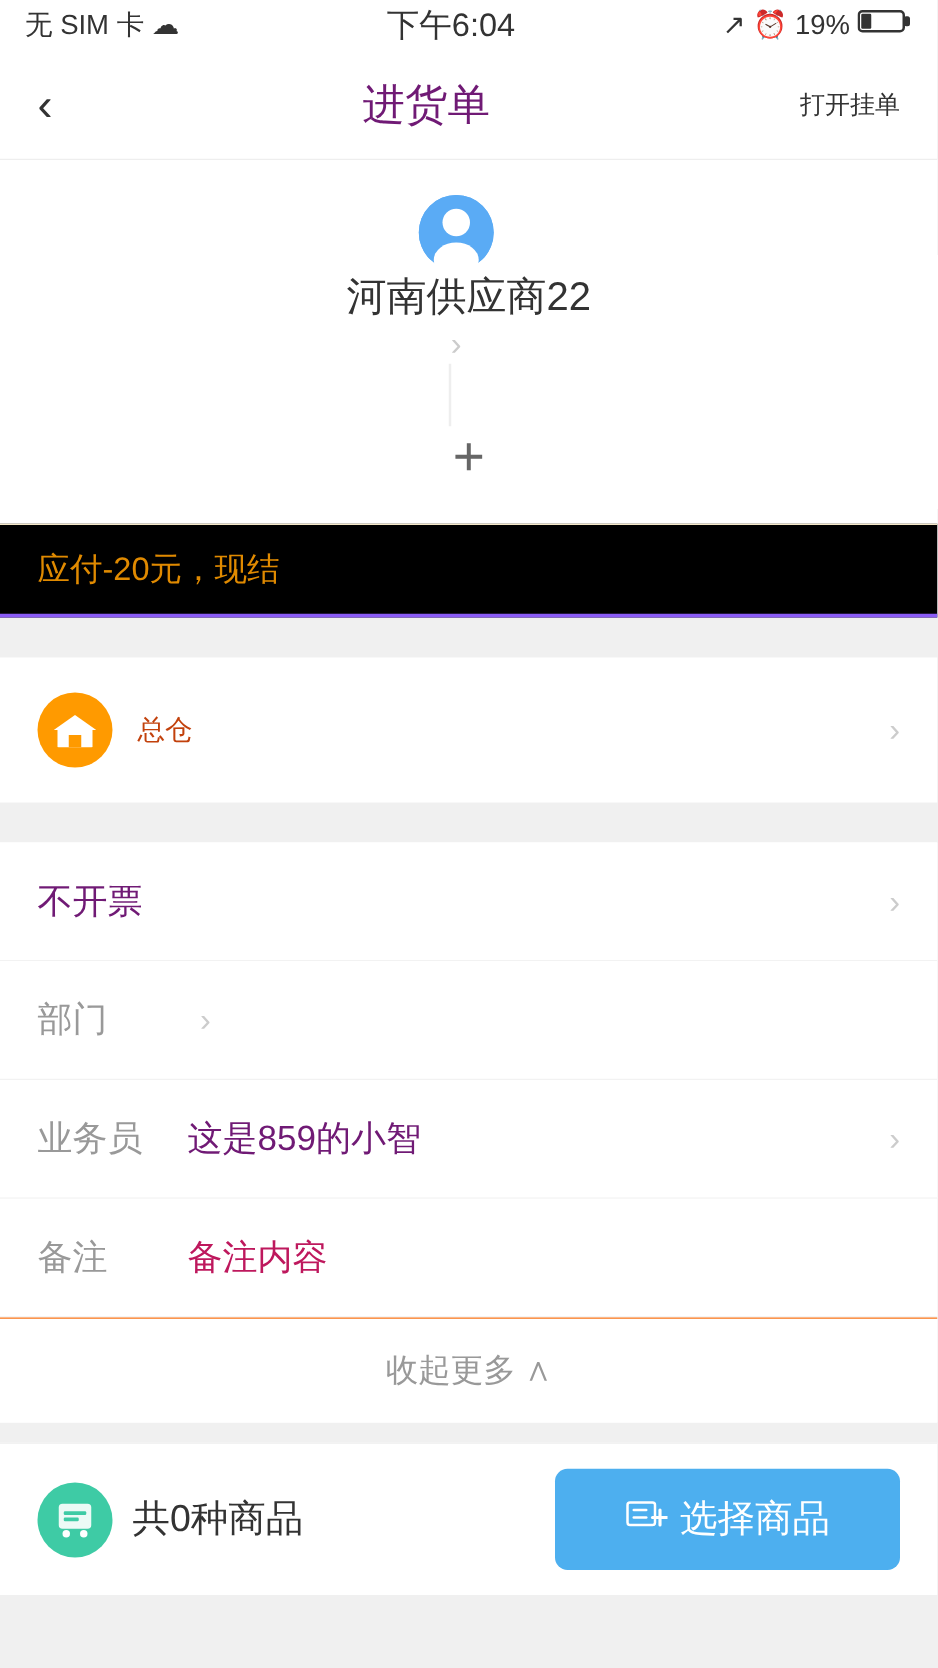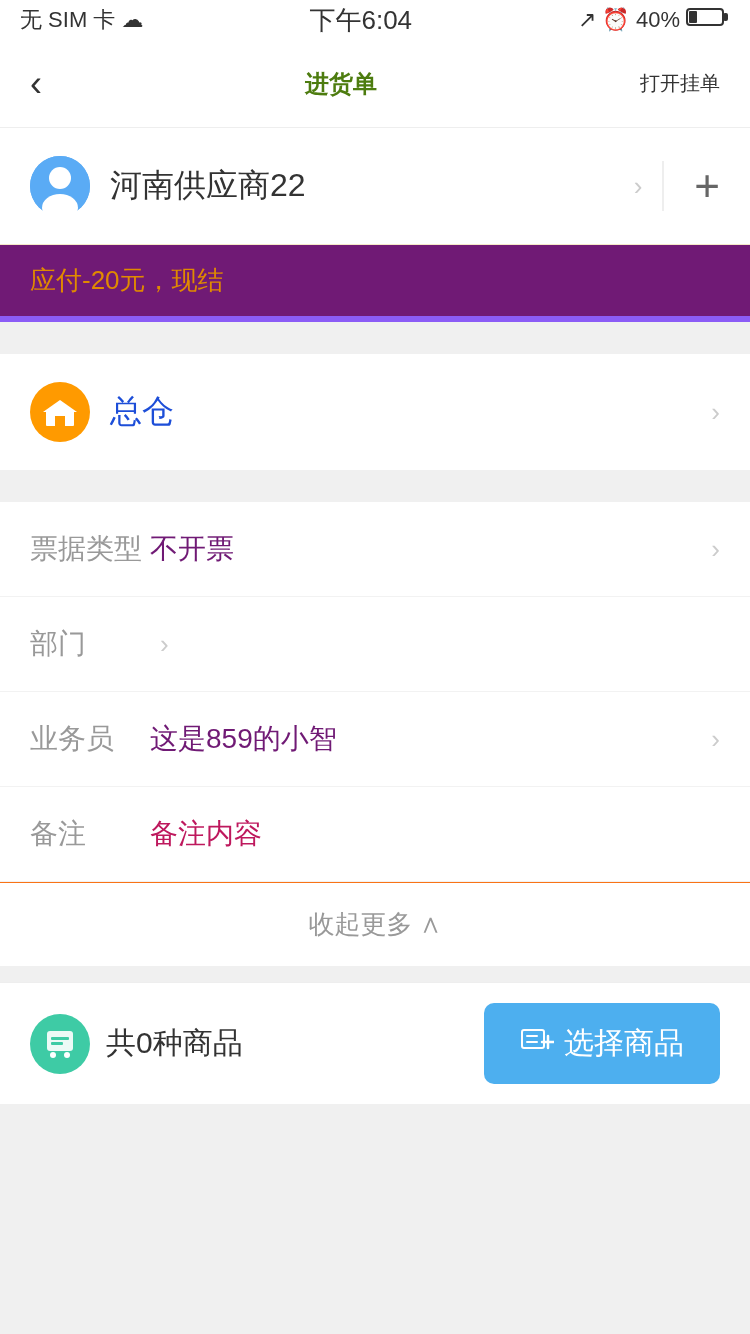--- a/index.html
+++ b/index.html
@@ -40,23 +40,23 @@
       justify-content: space-between;
       padding: 0 30px;
       border-bottom: 1px solid #eee;
     }
     .nav-back {
       font-size: 36px;
       color: #333;
       cursor: pointer;
     }
     .nav-title {
-      font-size: 24px;
-      font-weight: 700;
-      color: #4d7c0f;
+      font-size: 34px;
+      font-weight: 400;
+      color: #701a75;
     }
     .nav-action {
       font-size: 20px;
       color: #333;
       cursor: pointer;
     }
 
     
     .content {
       background: #f0f0f0;
@@ -67,20 +67,21 @@
       background: #fff;
       margin-bottom: 16px;
     }
 
     
     .supplier-row {
       display: flex;
       align-items: center;
       padding: 28px 30px;
       background: #fff;
+      flex-direction: column;
     }
     .supplier-avatar {
       width: 60px;
       height: 60px;
       border-radius: 50%;
       background: #5aabf5;
       display: flex;
       align-items: center;
       justify-content: center;
       margin-right: 20px;
@@ -104,26 +105,26 @@
     }
     .supplier-add {
       font-size: 44px;
       color: #666;
       cursor: pointer;
       font-weight: 300;
     }
 
     
     .notice-row {
-      background: #701a75;
+      background: #000000;
       padding: 18px 30px;
       font-size: 26px;
       color: #e08a00;
       border-top: 1px solid #f5e8c8;
-      border-bottom: 6px solid #8b5cf6;
+      border-bottom: 3px solid #8b5cf6;
     }
 
     
     .section-gap {
       height: 16px;
       background: #f0f0f0;
     }
 
     
     .list-row {
@@ -163,22 +164,22 @@
     }
     .list-value.placeholder {
       color: #be185d;
     }
     .list-arrow {
       color: #ccc;
       font-size: 26px;
       margin-left: 10px;
     }
     .row-name {
-      font-size: 32px;
-      color: #1d4ed8;
+      font-size: 22px;
+      color: #c2410c;
       flex: 1;
     }
 
     
     .collapse-row {
       background: #fff;
       display: flex;
       align-items: center;
       justify-content: center;
       padding: 24px 0;
@@ -211,21 +212,21 @@
     }
     .goods-count-text {
       font-size: 30px;
       color: #333;
     }
     .select-btn {
       background: #4dafef;
       color: #fff;
       border: none;
       border-radius: 10px;
-      padding: 20px 36px;
+      padding: 20px 56px;
       font-size: 30px;
       display: flex;
       align-items: center;
       gap: 10px;
       cursor: pointer;
     }
     .select-btn-icon {
       font-size: 28px;
     }
 
@@ -244,21 +245,21 @@
 <body>
 
 <div class="status-bar">
   <div class="status-left">
     <span>无 SIM 卡 ☁</span>
   </div>
   <div class="status-center">下午6:04</div>
   <div class="status-right">
     <span>↗</span>
     <span>⏰</span>
-    <span>40%</span>
+    <span>19%</span>
     <span>
       <svg width="44" height="22" viewBox="0 0 44 22">
         <rect x="1" y="3" width="36" height="16" rx="3" ry="3" stroke="#333" stroke-width="2" fill="none"></rect>
         <rect x="37" y="7" width="5" height="8" rx="2" fill="#333"></rect>
         <rect x="3" y="5" width="8" height="12" rx="1" fill="#333"></rect>
       </svg>
     </span>
   </div>
 </div>
 
@@ -301,21 +302,20 @@
       <div class="row-name">总仓</div>
       <div class="list-arrow">›</div>
     </div>
   </div>
 
   <div class="section-gap"></div>
 
   <div class="section">
 
     <div class="list-row">
-      <div class="list-label">票据类型</div>
       <div class="list-value">不开票</div>
       <div class="list-arrow">›</div>
     </div>
 
     <div class="list-row">
       <div class="list-label">部门</div>
       <div class="list-arrow">›</div>
     </div>
 
     <div class="list-row">

